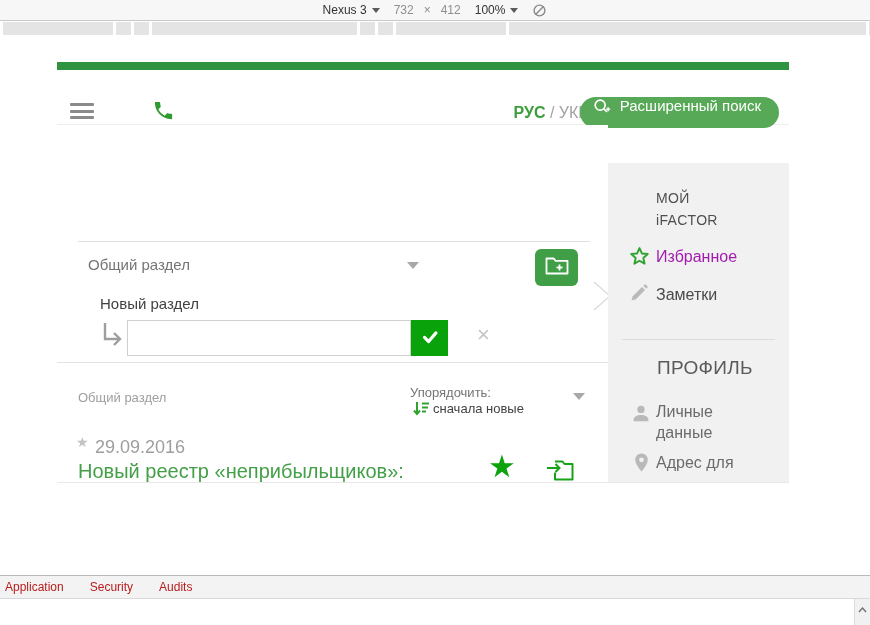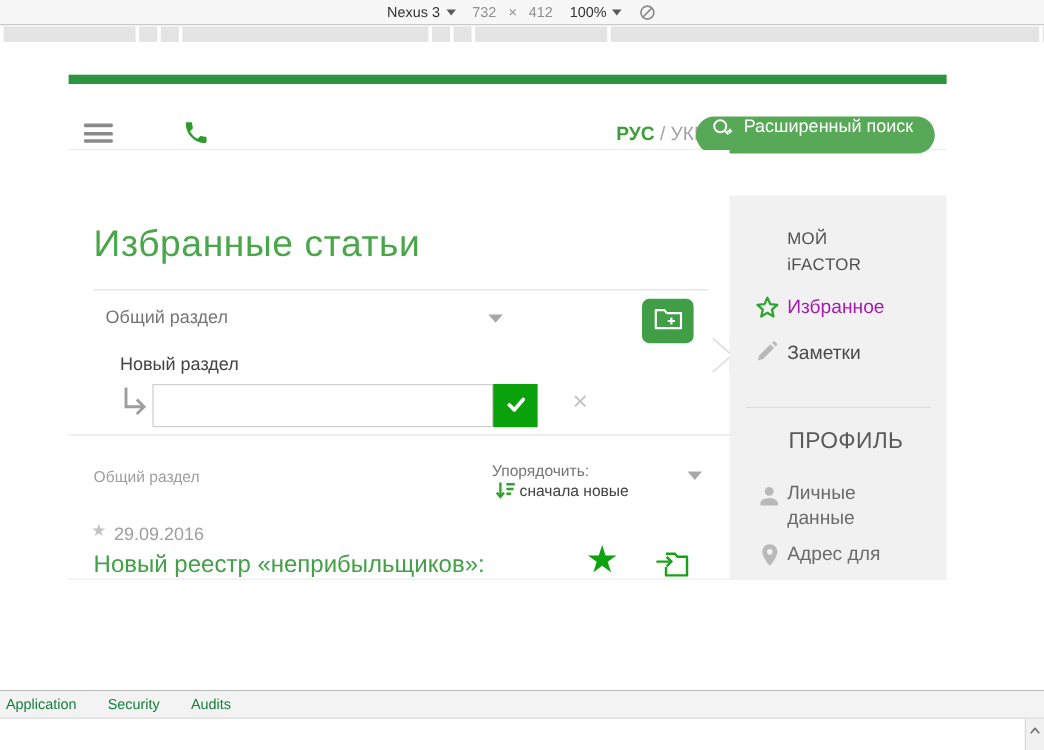--- a/index.html
+++ b/index.html
@@ -64,21 +64,21 @@
 
   .divider2 { position:absolute; left:0; top:237px; width:551px; height:1px; background:#e3e3e3; }
 
   .section-label2 { position:absolute; left:21px; top:265px; font-size:13px; color:#9e9e9e; }
   .sort-label { position:absolute; left:353px; top:260px; font-size:13px; color:#757575; }
   .sort-icon { position:absolute; left:356px; top:275px; }
   .sort-value { position:absolute; left:376px; top:276px; font-size:13px; color:#424242; }
   .dd2 { left:516px; top:268px; }
 
   .fav-star-small { position:absolute; left:19px; top:309px; font-size:14px; color:#c3c3c3; }
-  .article-date { position:absolute; left:38px; top:312px; font-size:15px; color:#9e9e9e; }
+  .article-date { position:absolute; left:38px; top:312px; font-size:18px; color:#9e9e9e; }
   .article-title { position:absolute; left:21px; top:335px; font-size:20px; color:#43a047;
     text-decoration:none; white-space:nowrap; }
   .article-star { position:absolute; left:431px; top:326px; font-size:31px; color:#0da30d;
     cursor:pointer; line-height:1; }
   .article-move { position:absolute; left:488px; top:333px; cursor:pointer; }
 
   
   .sidebar { position:absolute; right:0; top:38px; bottom:0; width:181px; background:#f1f1f1; }
   .notch { position:absolute; left:-17px; top:118px; }
   .sb-title { position:absolute; left:48px; top:24px; font-size:14px; font-weight:500;
@@ -95,21 +95,21 @@
   .sb-personal .lbl { position:absolute; left:48px; top:2px; width:84px; font-size:16px;
     color:#6b6b6b; line-height:21px; }
   .sb-address { position:absolute; left:0; top:287px; width:181px; cursor:pointer; }
   .sb-address .sb-icon { top:2px; left:24px; }
   .sb-address .lbl { position:absolute; left:48px; top:4px; font-size:16px; color:#6b6b6b; white-space:nowrap; }
 
   
   .dt-bottom { position:absolute; top:575px; left:0; width:870px; height:50px;
     border-top:1px solid #b9b9b9; background:#fff; }
   .dt-tabbar { position:absolute; top:0; left:0; right:0; height:23px; background:#f3f3f3;
-    border-bottom:1px solid #d9d9d9; display:flex; align-items:center; font-size:12px; color:#15803d; }
+    border-bottom:1px solid #d9d9d9; display:flex; align-items:center; font-size:12px; color:#b91c1c; }
   .dt-tab { padding:0 13px; cursor:pointer; }
   .dt-tab:first-child { margin-left:-8px; }
   .code-line { position:absolute; top:38px; left:0; right:16px; height:16px;
     font-family:"DejaVu Sans Mono","Liberation Mono",monospace; font-size:12px;
     white-space:pre; overflow:hidden; }
   .scroll-strip { position:absolute; right:0; top:23px; width:16px; height:27px;
     background:#f1f1f1; border-left:1px solid #dcdcdc; text-align:center; cursor:pointer; }
   .scroll-strip svg { margin-top:7px; }
 </style>
 </head>
@@ -178,21 +178,20 @@
           <line x1="15.5" y1="13.5" x2="20" y2="13.5" stroke="#fff" stroke-width="1.6"></line>
           <line x1="17.75" y1="11.25" x2="17.75" y2="15.75" stroke="#fff" stroke-width="1.6"></line>
         </svg>
       </span>
       <span>Расширенный поиск</span>
     </button>
   </div>
 
   <div class="content">
     <div class="main">
-      <h1 class="page-title">Избранные статьи</h1>
       <div class="divider1"></div>
 
       <span class="folder-select-label">Общий раздел</span>
       <span class="dd-caret dd1"></span>
       <button class="add-folder-btn">
         <span>
           <svg width="26" height="22" viewBox="0 0 26 22">
             <path d="M2.5 3.5 h7.2 l2 2.4 h11.8 v12.6 h-21 z" fill="none" stroke="#fff" stroke-width="1.8" stroke-linejoin="round"></path>
             <line x1="15.5" y1="9.5" x2="15.5" y2="15.5" stroke="#fff" stroke-width="1.8"></line>
             <line x1="12.5" y1="12.5" x2="18.5" y2="12.5" stroke="#fff" stroke-width="1.8"></line>

